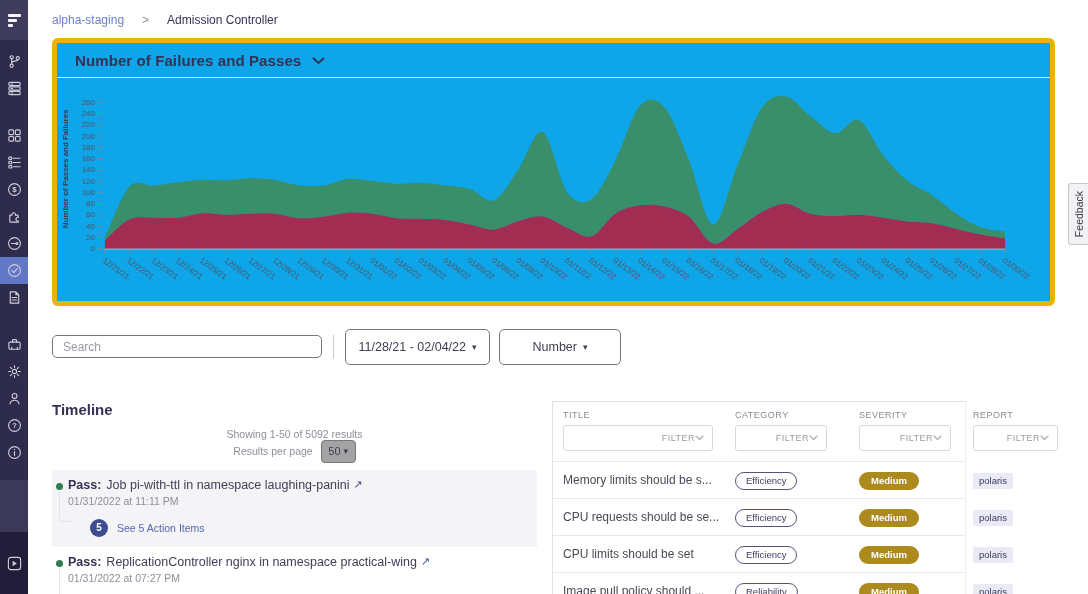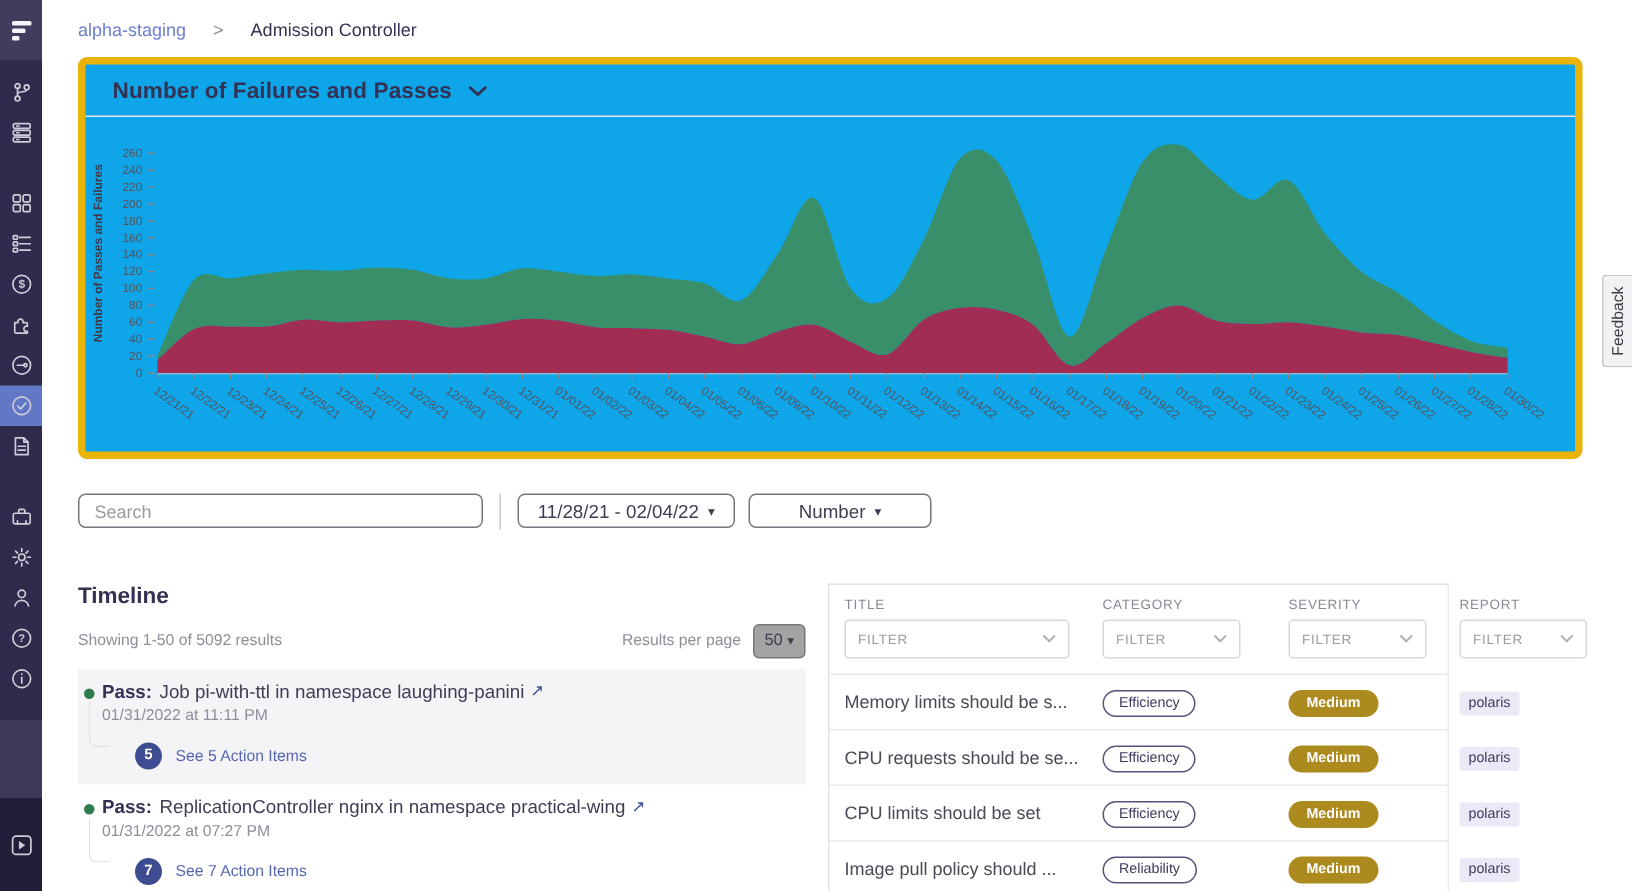--- a/index.html
+++ b/index.html
@@ -36,32 +36,32 @@
   .card-header svg { stroke:#343254; fill:none; stroke-width:2; stroke-linecap:round; cursor:pointer; }
   .chart-body { padding:5px 0 0; }
   #chart-svg { display:block; width:100%; }
 
   
   .controls { margin-top:23px; display:flex; align-items:center; }
   .search-input { width:270px; height:23px; border:1px solid #77767f; border-radius:5px;
                   padding:0 10px; font-size:12px; color:#3f3e52; font-family:inherit; outline:none; }
   .search-input::placeholder { color:#9b9aa3; }
   .v-divider { width:1px; height:24px; background:#c9c9cf; margin:0 11px; }
-  .btn { height:23px; border:1px solid #77767f; border-radius:5px; background:#fff;
+  .btn { height:36px; border:1px solid #77767f; border-radius:5px; background:#fff;
          font-size:12.5px; color:#3f3e52; display:flex; align-items:center; justify-content:center;
          gap:6px; cursor:pointer; font-family:inherit; }
   .btn-date { width:145px; } .btn-result { width:122px; margin-left:9px; }
   .tri { font-size:9px; color:#3f3e52; }
 
   
   .content-row { margin-top:36px; display:flex; align-items:flex-start; }
   .timeline-pane { width:485px; }
   .tl-heading { font-size:15px; font-weight:700; color:#343254; }
   .tl-meta { margin-top:10px; display:flex; justify-content:space-between; align-items:center;
-             font-size:10.5px; color:#8e8e99; }
+             font-size:10.5px; color:#8e8e99;flex-direction:column; }
   .meta-right { display:flex; align-items:center; }
   .page-size { margin-left:8px; width:35px; height:23px; border:1px solid #77767f; border-radius:4px;
                display:flex; align-items:center; justify-content:center; gap:3px; font-size:11px;
                color:#3f3e52; cursor:pointer; background:#a3a3a3; }
   .tl-list { margin-top:7px; }
   .tl-item { position:relative; padding:8px 14px 10px 16px; cursor:pointer; }
   .tl-item.highlight { background:#f4f4f7; }
   .bullet { position:absolute; left:4px; top:13px; width:7px; height:7px; border-radius:50%; }
   .bullet.pass { background:#2f7d4e; }
   .tl-title { font-size:12.5px; color:#3f3e56; display:flex; align-items:center; gap:4px; }
@@ -76,21 +76,21 @@
                  font-size:10px; font-weight:700; display:flex; align-items:center; justify-content:center; }
   .action-link { font-size:10.5px; color:#5566b3; text-decoration:none; cursor:pointer; }
 
   
   .table-pane { width:414px; margin-left:15px; border-top:1px solid #e2e2e8;
                 border-left:1px solid #e2e2e8; border-right:1px solid #ececf1; }
   .t-head { display:grid; grid-template-columns:172px 124px 114px 100px; padding:8px 0 10px; }
   .t-head .col { padding-left:10px; }
   .col-label { font-size:9px; letter-spacing:.5px; color:#8a8a96; margin-bottom:5px; }
   .filter-select { border:1px solid #d8d8e0; border-radius:3px; height:26px; background:#fff;
-                   display:flex; align-items:center; justify-content:space-between; padding:0 8px;
+                   display:flex; align-items:center; justify-content:flex-end; padding:0 8px;
                    color:#9a9aa4; font-size:9px; letter-spacing:.5px; cursor:pointer; }
   .fs-title { width:150px; } .fs-cat { width:92px; } .fs-sev { width:92px; } .fs-rep { width:85px; }
   .filter-select svg { stroke:#b0b0ba; fill:none; stroke-width:1.3; stroke-linecap:round; }
   .t-row { display:grid; grid-template-columns:172px 124px 114px 100px; align-items:center;
            height:37px; border-top:1px solid #e8e8ee; cursor:pointer; }
   .t-row .cell { padding-left:10px; }
   .row-title { font-size:12px; color:#4a4955; white-space:nowrap; overflow:hidden; }
   .cat-pill { display:inline-block; border:1px solid #55537a; border-radius:10px;
               padding:2px 10px 3px; font-size:9.5px; color:#3c3a5e; }
   .sev-pill { display:inline-block; background:#ac8a1e; color:#fff; border-radius:10px;

